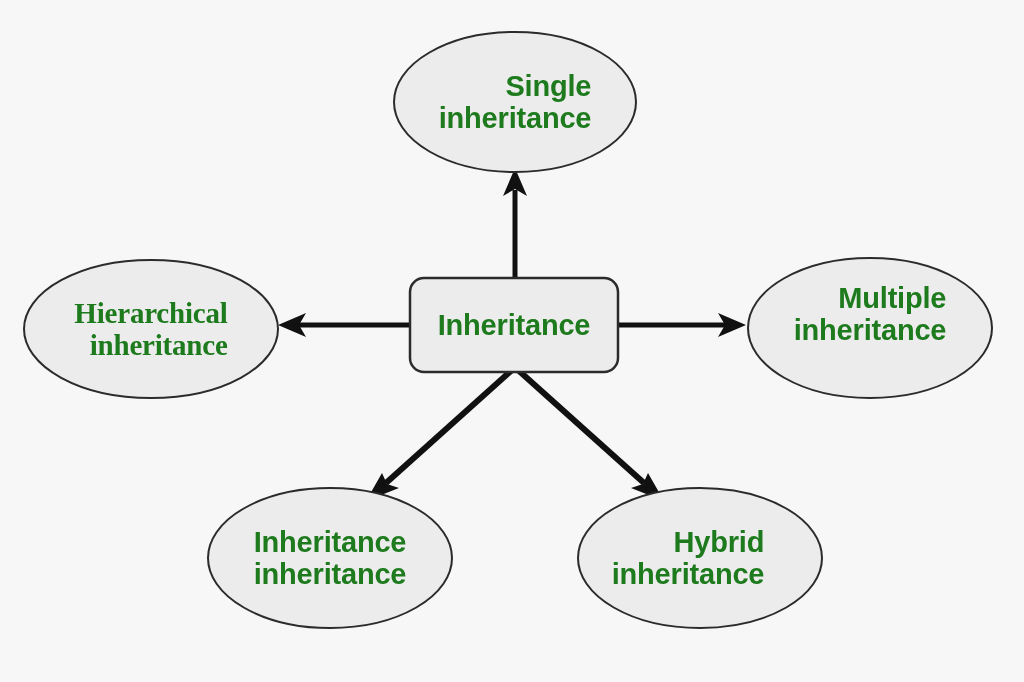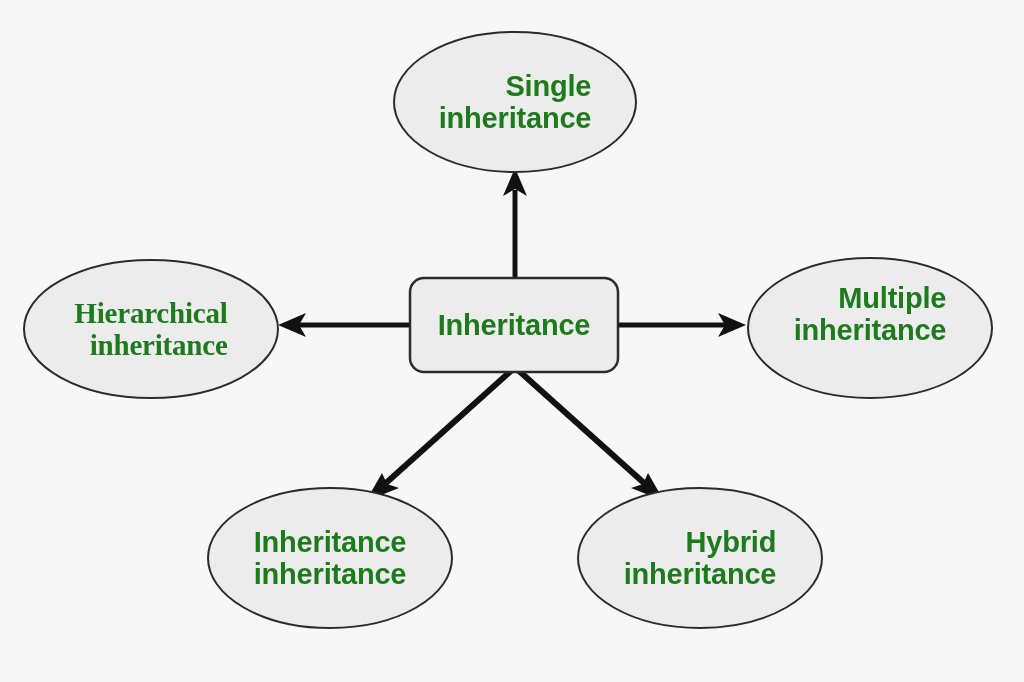--- a/index.html
+++ b/index.html
@@ -102,18 +102,18 @@
 
   <div class="node-label leaf-label" style="left:24px; top:260px; width:254px; height:138px;font-family:Liberation Serif, serif;">Hierarchical
 inheritance</div>
 
   <div class="node-label leaf-label" style="left:748px; top:244px; width:244px; height:140px;">Multiple
 inheritance</div>
 
   <div class="node-label leaf-label" style="left:208px; top:488px; width:244px; height:140px;">Inheritance
 inheritance</div>
 
-  <div class="node-label leaf-label" style="left:578px; top:488px; width:244px; height:140px;">Hybrid
+  <div class="node-label leaf-label" style="left:566px; top:488px; width:244px; height:140px;">Hybrid
 inheritance</div>
 
   <div class="node-label center-label" style="left:410px; top:278px; width:208px; height:94px;">Inheritance</div>
 
 </div>
 
 </body></html>

